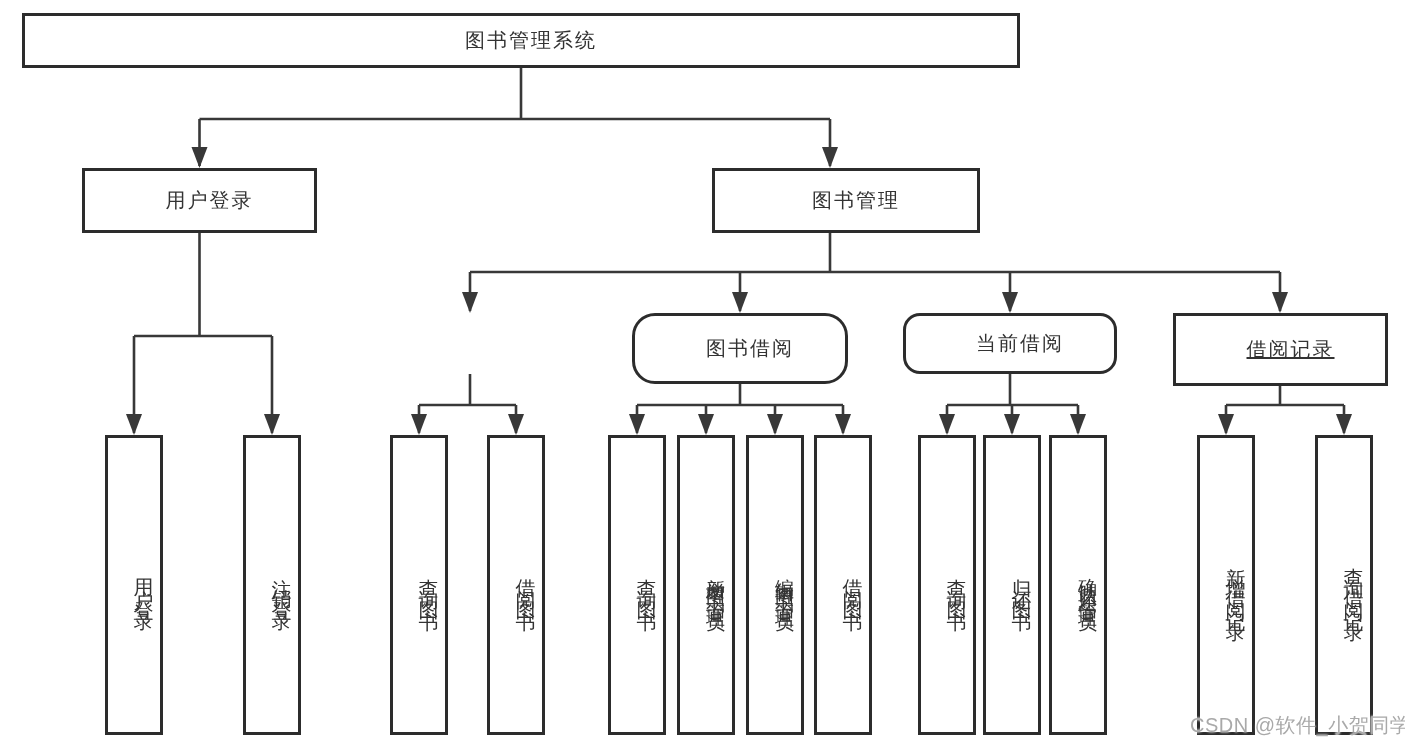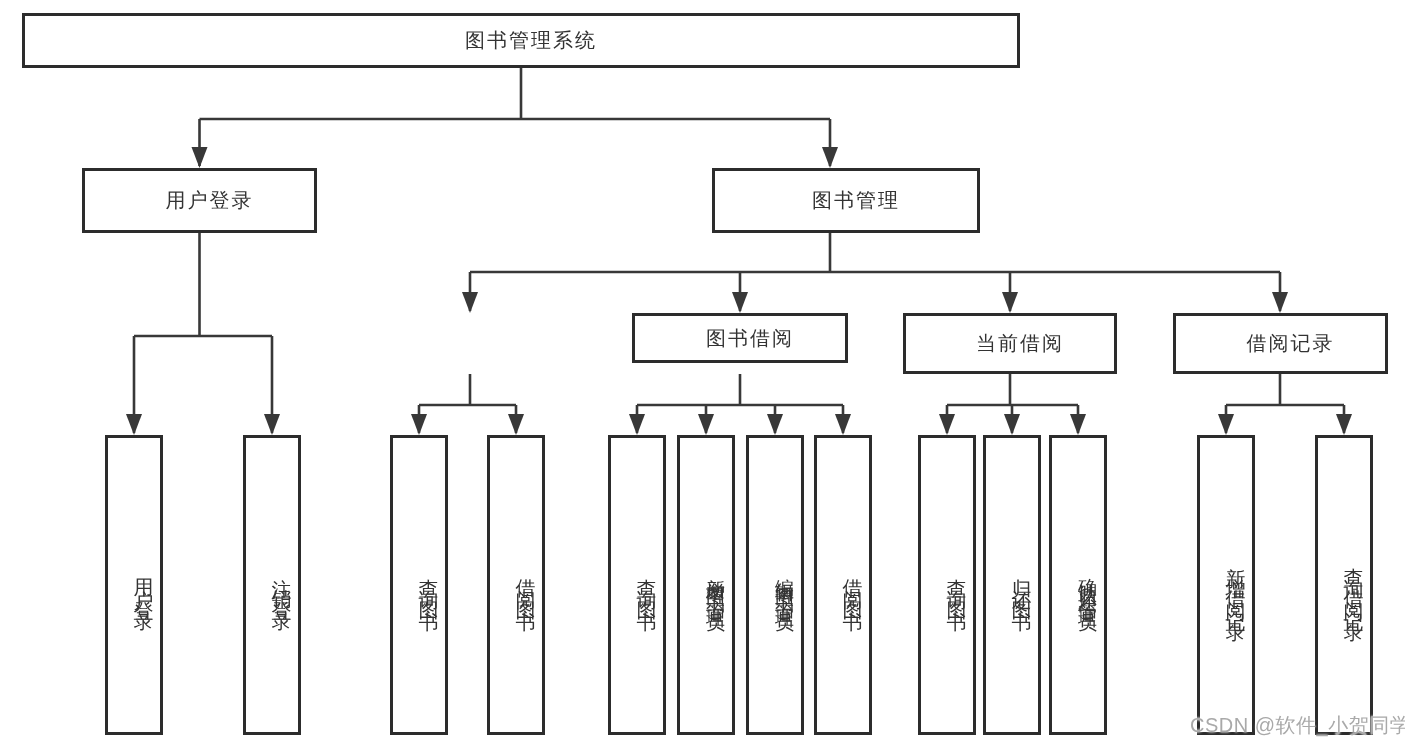--- a/index.html
+++ b/index.html
@@ -51,23 +51,23 @@
     letter-spacing: 0.5px;
     white-space: nowrap;
     z-index: 3;
     text-shadow: 0 0 3px rgba(255,255,255,0.95), 0 0 2px rgba(255,255,255,0.9);
   }
   
   #n-root  { left: 22px;   top: 13px;  width: 998px; height: 55px; }
   #n-l2a   { left: 82px;   top: 168px; width: 235px; height: 65px; }
   #n-l2b   { left: 712px;  top: 168px; width: 268px; height: 65px; }
   #n-l3a   { left: 362px;  top: 313px; width: 216px; height: 61px; }
-  #n-l3b   { left: 632px;  top: 313px; width: 216px; height: 50px; }
-  #n-l3c   { left: 903px;  top: 313px; width: 214px; height: 61px; }
-  #n-l3d   { left: 1173px; top: 313px; width: 215px; height: 61px; }
+  #n-l3b   { left: 632px;  top: 313px; width: 216px; height: 71px; border-radius: 23px; }
+  #n-l3c   { left: 903px;  top: 313px; width: 214px; height: 61px; border-radius: 17px; }
+  #n-l3d   { left: 1173px; top: 313px; width: 215px; height: 73px; text-decoration: underline; }
   .leaf    { top: 435px; width: 58px; height: 300px; }
   #lf-00 { left: 105px; }  #lf-01 { left: 243px; }
   #lf-10 { left: 390px; }  #lf-11 { left: 487px; }
   #lf-20 { left: 608px; }  #lf-21 { left: 677px; }  #lf-22 { left: 746px; }  #lf-23 { left: 814px; }
   #lf-30 { left: 918px; }  #lf-31 { left: 983px; }  #lf-32 { left: 1049px; }
   #lf-40 { left: 1197px; } #lf-41 { left: 1315px; }
 </style>
 </head>
 <body>
 

